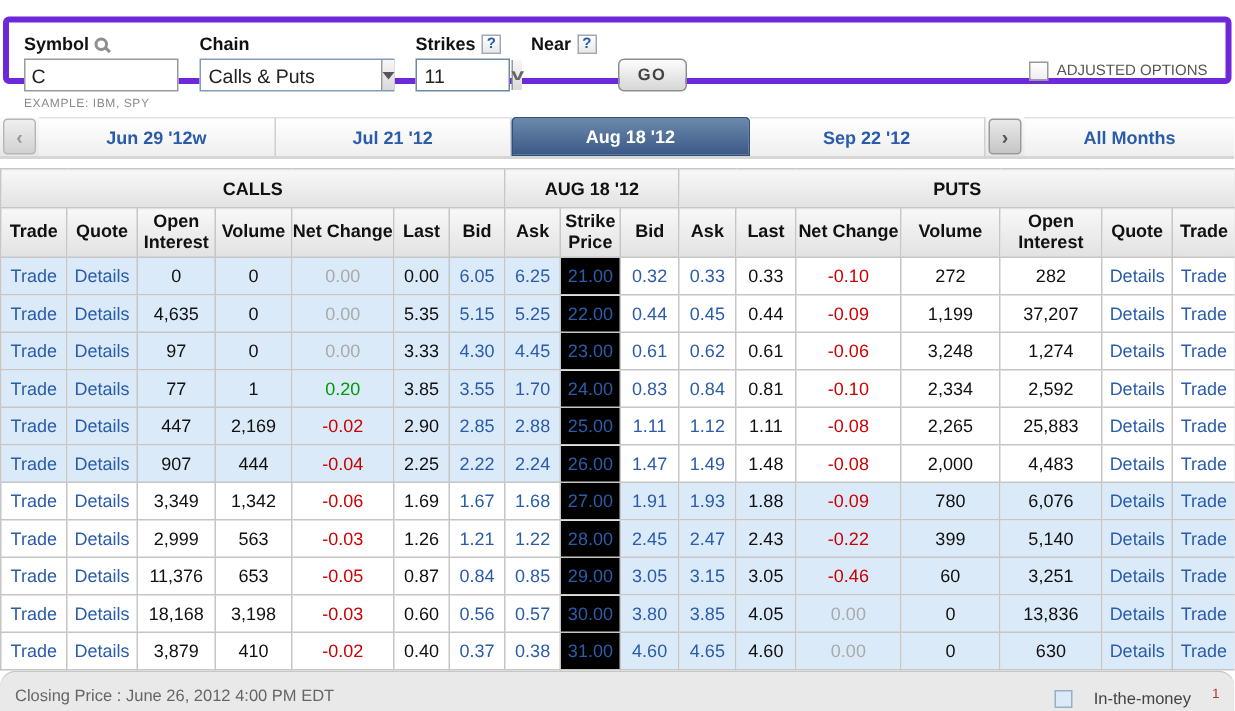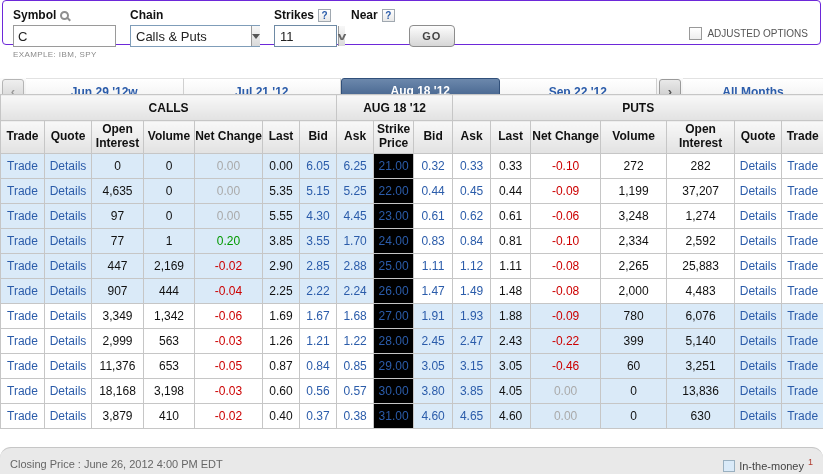--- a/index.html
+++ b/index.html
@@ -1,21 +1,21 @@
 <!DOCTYPE html>
 <html style="--itm: #daeaf8; --activetab: #3a5a86; --link: #2b5caa; --neg: #cc0000; --pos: #009900; --zero: #aaaaaa;"><head>
 <meta charset="utf-8">
 <style>
   * { margin:0; padding:0; box-sizing:border-box; }
   html,body { width:823px; height:474px; background:#fff; font-family:"Liberation Sans", sans-serif; color:#000; }
   body { position:relative; font-size:12px; }
 
   
-  .panel { position:absolute; left:2px; top:0; width:819px; height:45px;
-           border:1px solid #6d28d9; border-radius:4px; background:#fff; }
+  .panel { position:absolute; left:2px; top:11px; width:819px; height:45px;
+           border:4px solid #6d28d9; border-radius:4px; background:#fff; }
   .panel-inner { display:flex; align-items:flex-start; padding:6px 10px 0 10px; }
   .fgroup { margin-right:14px; }
   .flabel { font-weight:bold; font-size:12px; color:#111; display:flex; align-items:center; gap:4px; height:16px; }
   .tinput { border:1px solid #9a9a9a; height:22px; margin-top:2px; padding:2px 4px; font-size:13px;
             font-family:"Liberation Sans",sans-serif; color:#222; background:#fff; }
   .example { font-size:8px; color:#8a8a8a; letter-spacing:.4px; margin-top:3px; }
   .selectbox { border:1px solid #7f9db9; height:22px; margin-top:2px; background:#fff;
                display:flex; align-items:center; cursor:default;gap:39px; }
   .selectbox .val { flex:1; padding:0 5px; font-size:13px; color:#222; white-space:nowrap; }
   .sel-btn { width:17px; height:100%; border-left:1px solid #9a9a9a;
@@ -43,41 +43,41 @@
                display:flex; align-items:center; justify-content:center; font-size:13px; cursor:pointer; }
   .arrow-btn.next { color:#555; border-color:#9a9a9a; background:linear-gradient(#e9e9e9,#c6c6c6); }
   .tab { flex:1; display:flex; align-items:center; justify-content:center; font-weight:bold;
          color:var(--link,#2255a4); background:linear-gradient(#ffffff,#efefef);
          border-right:1px solid #d0d0d0; border-top:1px solid #e2e2e2; cursor:pointer; font-size:12px; }
   .tab.active { background:linear-gradient(#6c88ac,var(--activetab,#3a5a86)); color:#fff;
                 border-radius:3px 3px 0 0; border:1px solid #31507a; }
   .tab.allmonths { flex:0 0 140px; border-right:none; }
 
   
-  table { position:absolute; left:0; top:94px; width:823px; border-collapse:collapse; table-layout:fixed;
+  table { position:absolute; left:0; top:112px; width:823px; border-collapse:collapse; table-layout:fixed;
           font-size:12px;padding-left:36px; }
   th, td { border:1px solid #c6c6c6; text-align:center; overflow:hidden; white-space:nowrap; }
   thead th { background:linear-gradient(#f8f8f8,#e2e2e2); font-weight:bold; color:#111; }
   .grow th { height:26px; font-size:12px; }
   .hrow th { height:33px; line-height:1.15; font-size:12px; white-space:normal; }
   tbody td { height:25px; background:#fff; color:#111; }
   td.link { color:var(--link,#2b5caa); cursor:pointer; }
   td.s { background:#000000; color:var(--link,#2b5caa); }
   tr.c-itm td.c { background:var(--itm,#daeaf8); }
   tr.p-itm td.p { background:var(--itm,#daeaf8); }
   td.nc.neg { color:var(--neg,#cc0000); }
   td.nc.pos { color:var(--pos,#009900); }
   td.nc.zero { color:var(--zero,#aaaaaa); }
 
   
   .footer { position:absolute; left:0; top:447px; width:823px; height:27px; background:#e9e9e9;
             border-top:1px solid #c6c6c6; border-bottom:7px solid #22c55e;
             display:flex; align-items:center; justify-content:space-between; padding:16px 10px;border-radius:11px; }
   .closing { color:#666; font-size:11px; }
-  .itm-legend { display:flex; align-items:flex-start; gap:4px; }
+  .itm-legend { display:flex; align-items:flex-start; gap:14px; }
   .swatch { width:12px; height:12px; border:1px solid #9ab0c0; background:var(--itm,#daeaf8); margin-top:3px; }
   .itm-text { color:#444; font-size:11px; margin-top:3px; }
   .itm-sup { color:#b03a2e; font-size:9px; vertical-align:top; }
 </style>
 </head>
 <body>
 
 <div class="panel">
   <div class="panel-inner">
     <div class="fgroup">
@@ -222,21 +222,21 @@
         <td class="p link">Details</td>
         <td class="p link">Trade</td>
       </tr>
 
       <tr class="c-itm">
         <td class="c link">Trade</td>
         <td class="c link">Details</td>
         <td class="c">97</td>
         <td class="c">0</td>
         <td class="c nc zero">0.00</td>
-        <td class="c">5.55</td>
+        <td class="c">3.33</td>
         <td class="c link">4.30</td>
         <td class="c link">4.45</td>
         <td class="s">23.00</td>
         <td class="p link">0.61</td>
         <td class="p link">0.62</td>
         <td class="p">0.61</td>
         <td class="p nc neg">-0.06</td>
         <td class="p">3,248</td>
         <td class="p">1,274</td>
         <td class="p link">Details</td>

